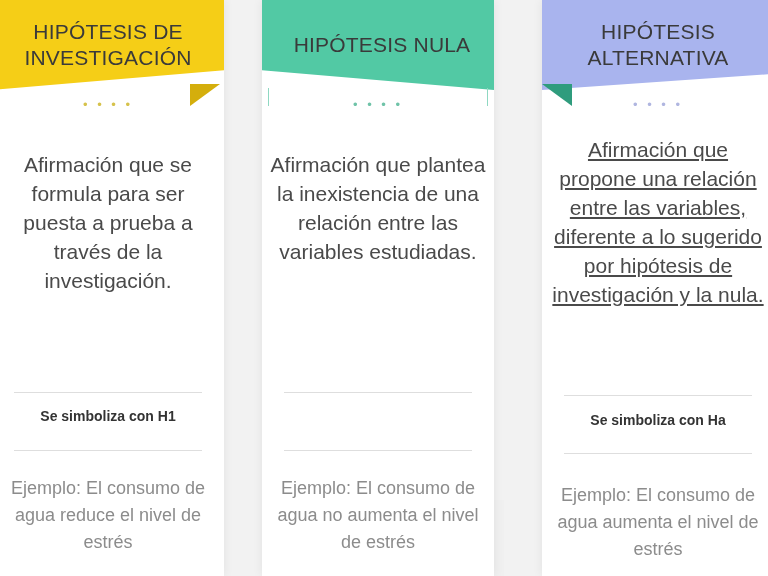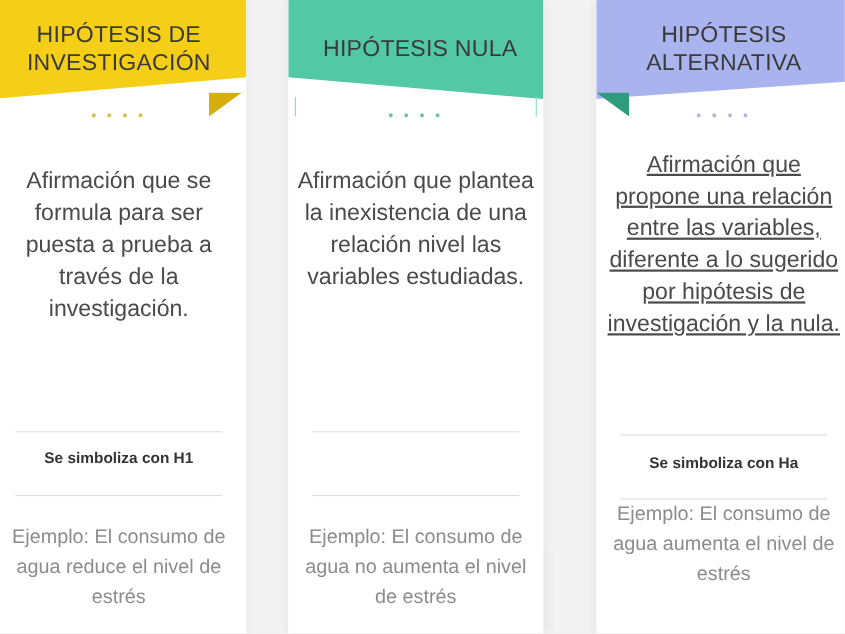--- a/index.html
+++ b/index.html
@@ -146,21 +146,21 @@
   .example {
     position: absolute;
     left: 6px;
     width: 220px;
     top: 475px;
     text-align: center;
     font-size: 18px;
     line-height: 27px;
     color: #8c8c8c;
   }
-  .example.e3 { top: 454px; }
+  .example.e3 { top: 482px; }
 
   
   .gutter {
     position: absolute;
     top: 0;
     width: 38px;
     height: 576px;
     background: #f2f2f2;
   }
   .g1 { left: 224px; }
@@ -189,21 +189,21 @@
   </div>
 
   <div class="col col-2">
     <div class="card-body"></div>
     <div class="banner banner-2 b2">
       <div class="banner-title">HIPÓTESIS NULA</div>
     </div>
     <div class="vrule" style="left:6px;"></div>
     <div class="vrule" style="left:225px;"></div>
     <div class="dots dots-2">• • • •</div>
-    <div class="desc">Afirmación que plantea la inexistencia de una relación nivel las variables estudiadas.</div>
+    <div class="desc">Afirmación que plantea la inexistencia de una relación entre las variables estudiadas.</div>
     <div class="sep sep-top"></div>
     <div class="sep sep-bot"></div>
     <div class="example">Ejemplo: El consumo de agua no aumenta el nivel de estrés</div>
   </div>
 
   <div class="col col-3">
     <div class="card-body"></div>
     <div class="banner banner-3 b3">
       <div class="banner-title">HIPÓTESIS ALTERNATIVA</div>
     </div>

